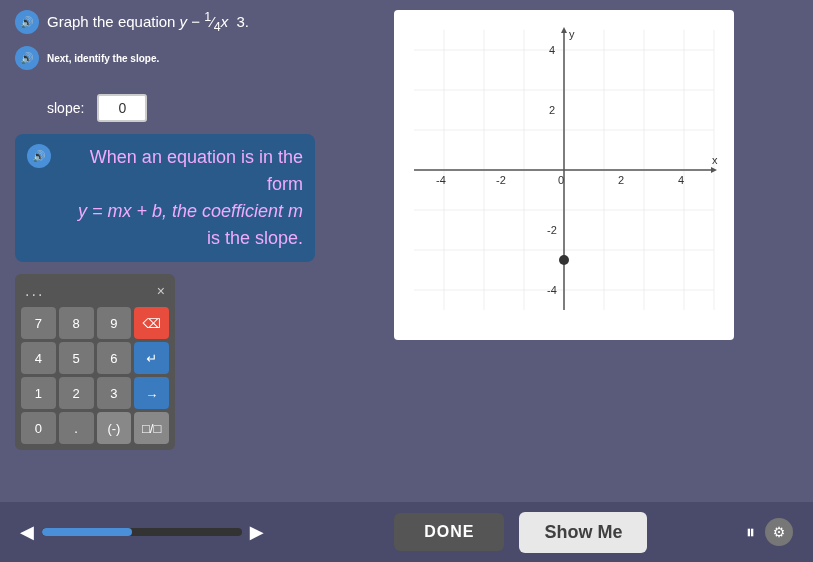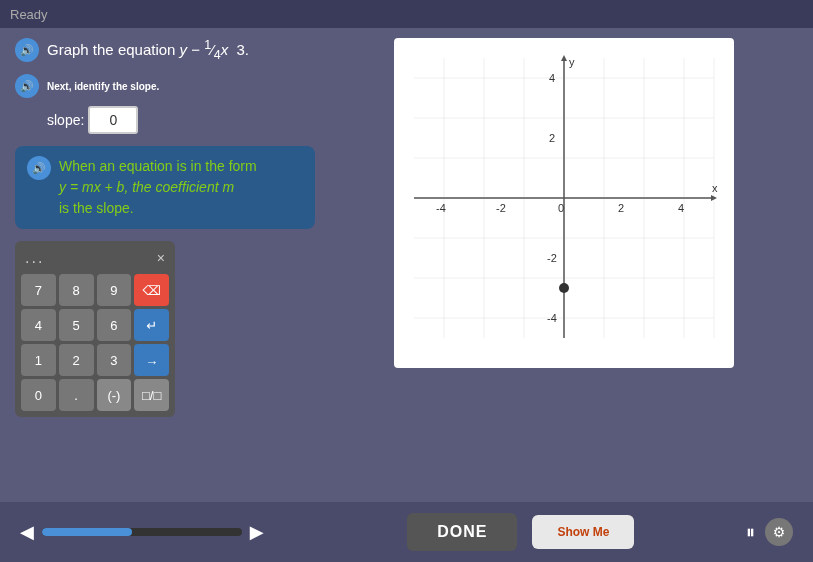--- a/index.html
+++ b/index.html
@@ -89,22 +89,23 @@
 
     .step-text {
       color: white;
       font-size: 10px;
       font-weight: bold;
     }
 
     .slope-row {
       display: flex;
       align-items: center;
-      gap: 4px;
+      gap: 13px;
       margin-left: 32px;
+      margin-top: 16px;
     }
 
     .slope-label {
       color: white;
       font-size: 14px;
     }
 
     .slope-input {
       width: 50px;
       height: 28px;
@@ -121,23 +122,24 @@
       background: #2a5a8a;
       border-radius: 8px;
       padding: 10px 12px;
       margin-left: 0;
       display: flex;
       align-items: flex-start;
       gap: 8px;
     }
 
     .info-text {
-      color: #84cc16;
-      font-size: 14px;
+      color: #f0abfc;
+      font-size: 18px;
       line-height: 1.5;
+      text-align: right;
     }
 
     .info-text .formula {
       font-style: italic;
     }
 
     
     .keypad-container {
       background: #555;
       border-radius: 6px;
@@ -278,25 +280,25 @@
       padding: 10px 30px;
       font-size: 16px;
       font-weight: bold;
       cursor: pointer;
       text-transform: uppercase;
       letter-spacing: 1px;
     }
 
     .show-me-button {
       background: #e8e8e8;
-      color: #c2410c;
+      color: #404040;
       border: none;
       border-radius: 6px;
       padding: 10px 25px;
-      font-size: 12px;
+      font-size: 18px;
       font-weight: bold;
       cursor: pointer;
     }
 
     .bottom-right {
       display: flex;
       align-items: center;
       gap: 10px;
     }
 
@@ -334,23 +336,20 @@
     }
     .point-dot {
       fill: #333;
     }
   </style>
 </head>
 <body>
 
 <div class="main-container">
 
-  <div class="top-bar">
-    <span class="top-bar-text">Ready</span>
-  </div>
 
   <div class="content-area">
 
     <div class="left-panel">
 
       <div class="question-header">
         <div class="speaker-icon">🔊</div>
         <span class="question-text">
           Graph the equation <em>y</em> − <sup>1</sup>⁄<sub>4</sub><em>x</em> &nbsp;3.
         </span>

